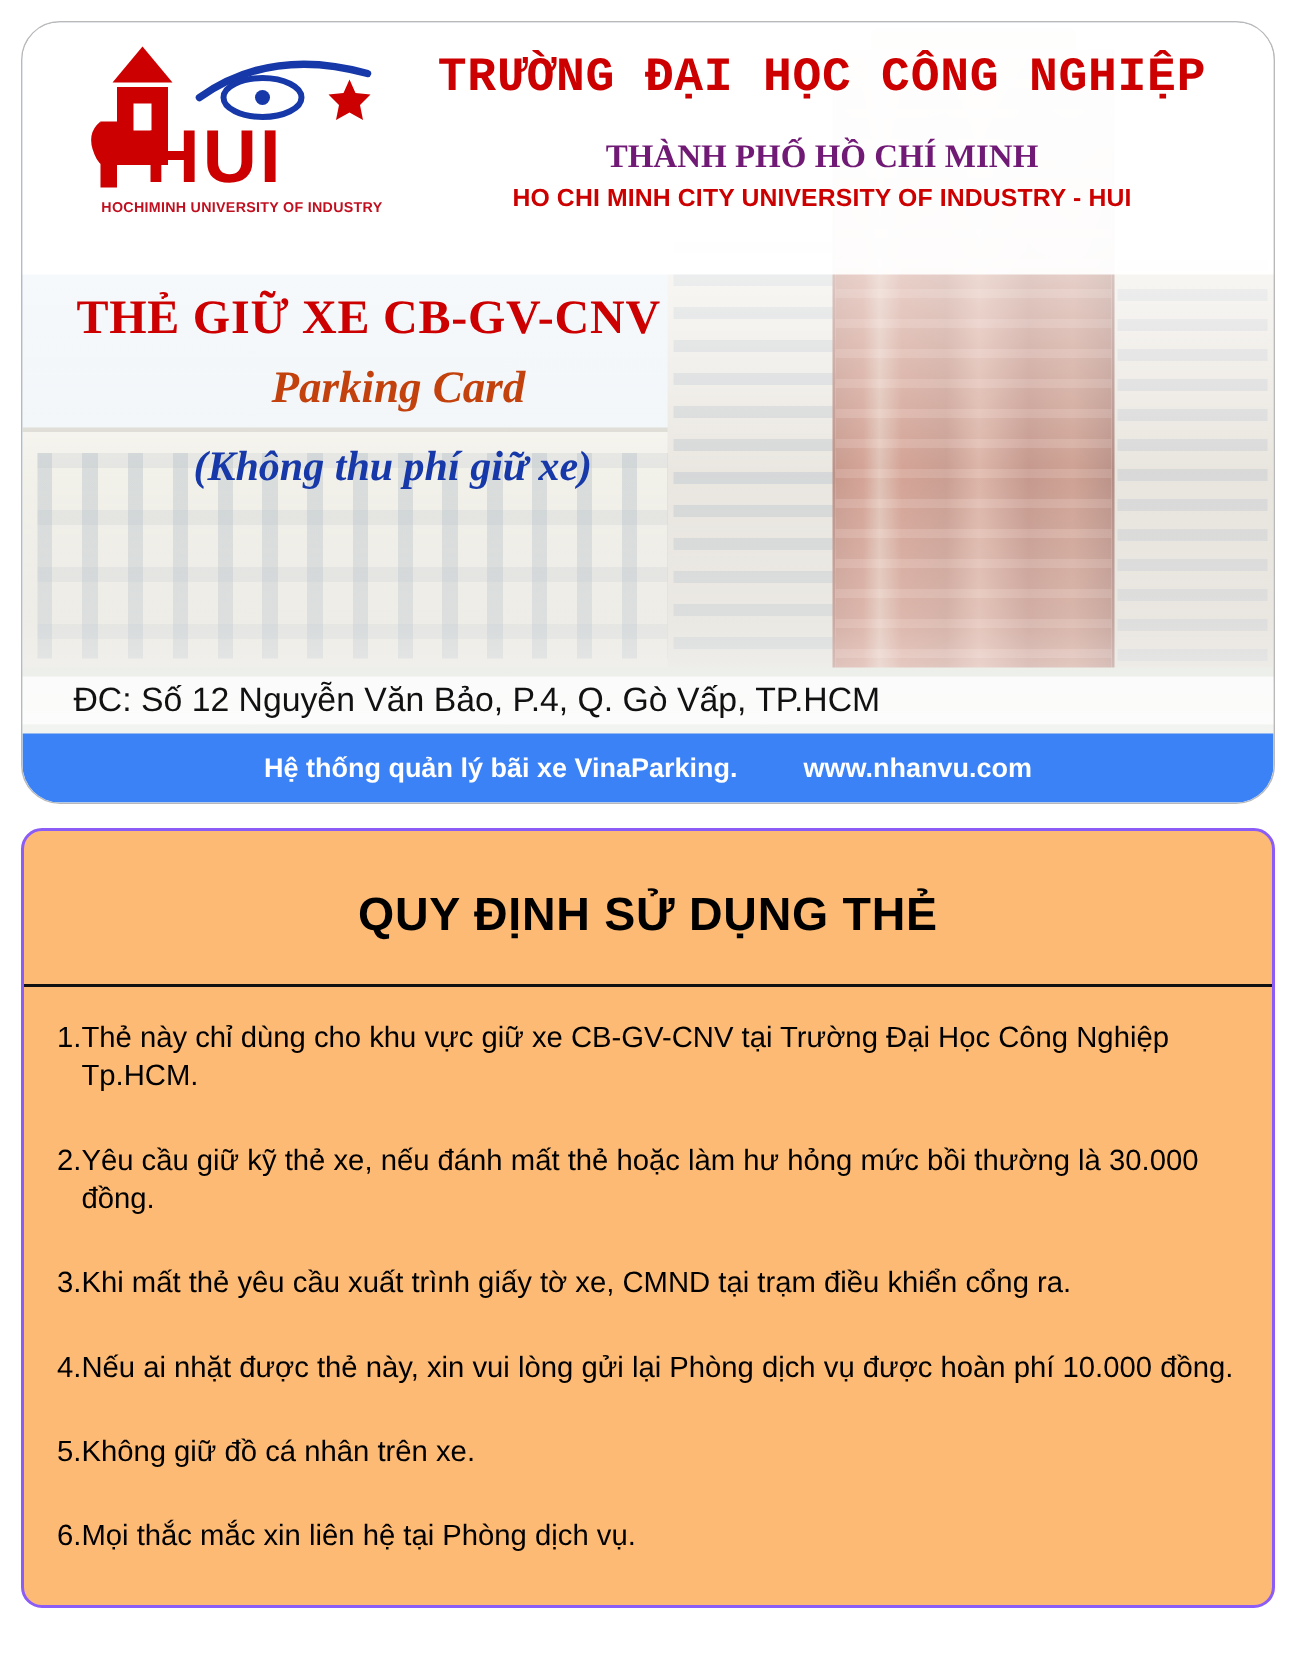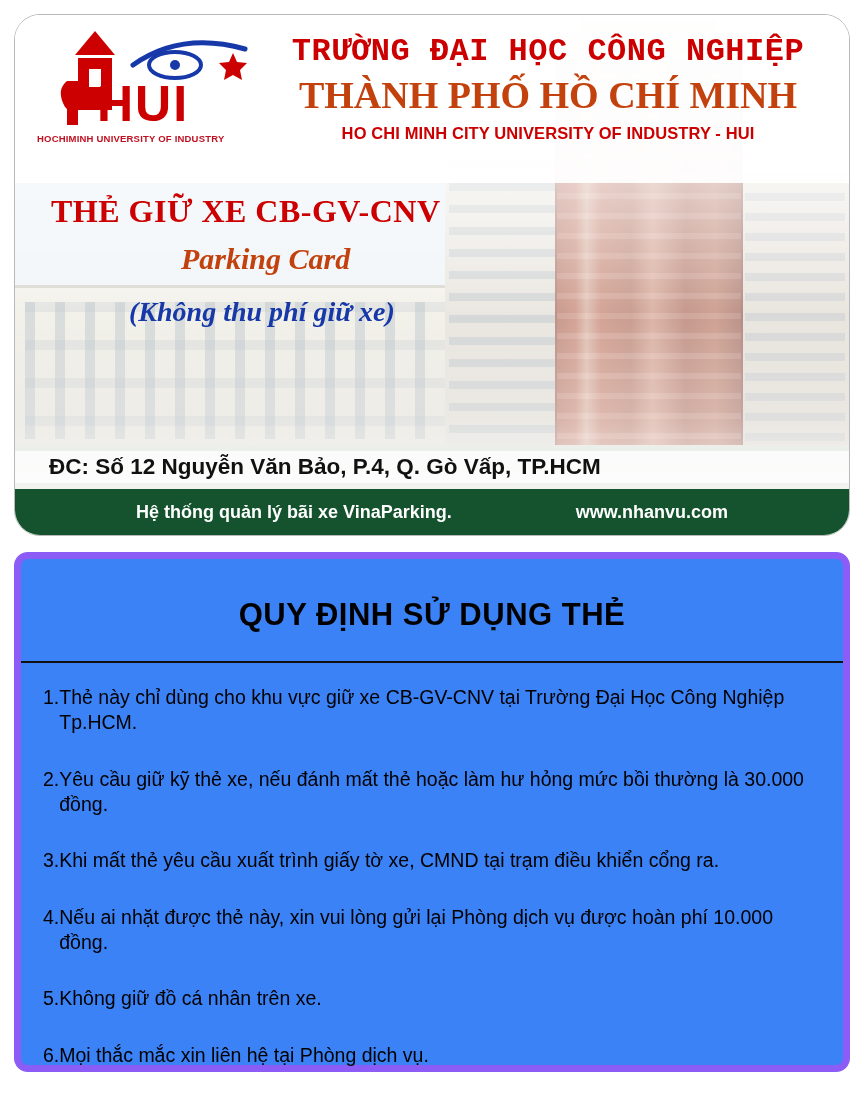--- a/index.html
+++ b/index.html
@@ -106,32 +106,32 @@
     position: absolute; left:0; top:0; width:100%; height:168px;
     background: rgba(255,255,255,0.93);
     display:flex; align-items:flex-start;
   }
   .logo-wrap {
     width: 250px; padding: 10px 0 0 22px; position:relative;
   }
   .logo-svg { display:block; }
   .logo-caption {
     font-size: 9.5px; color:#c01020; font-weight:bold; letter-spacing:.2px;
-    text-align:left; margin-top:-2px; width: 218px;
+    text-align:right; margin-top:-2px; width: 218px;
   }
   .head-texts {
     flex:1; text-align:center; padding-top: 18px; padding-right: 18px;
   }
   .h1 {
     color:#cc0000; font-weight:bold; font-size:32px;
     font-family:Liberation Mono, monospace; letter-spacing:.5px; line-height:1.18;
   }
   .h2 {
-    color:#c2410c; font-weight:bold; font-size:38px;
-    font-family:"Liberation Serif", serif; line-height:1.2; margin-top:2px;
+    color:#701a75; font-weight:bold; font-size:22px;
+    font-family:"Liberation Serif", serif; line-height:1.2; margin-top:20px;
   }
   .h3 {
     color:#cc0000; font-weight:bold; font-size:16.5px;
     font-family:"Liberation Sans", sans-serif; margin-top:6px; letter-spacing:.1px;
   }
 
   
   .title-block {
     position:absolute; left:0; top:178px; width:100%;
     padding-left: 36px;
@@ -149,41 +149,41 @@
     font-family:"Liberation Serif", serif; margin-top:20px; padding-left:78px;
   }
 
   
   .addr {
     position:absolute; left:0; bottom:52px; width:100%;
     padding: 0 18px 0 34px;
     background: rgba(255,255,255,0.72);
   }
   .addr div {
-    color:#111; font-size:22.5px; font-weight:bold; line-height:1.42;
+    color:#111; font-size:22.5px; font-weight:normal; line-height:1.42;
   }
   .addr .gap { display:inline-block; width:60px; }
 
   
   .bluebar {
     position:absolute; left:0; bottom:0; width:100%; height:46px;
-    background:#14532d;
+    background:#3b82f6;
     display:flex; align-items:center; justify-content:center;
-    color:#ffffff; font-size:18px; font-weight:bold;gap:40px;
+    color:#ffffff; font-size:18px; font-weight:bold;
   }
   .bluebar .sep { display:inline-block; width:44px; }
 
   
   .rules {
     margin-top: 16px;
     width: 836px;
     height: 520px;
-    border: 7px solid #8b5cf6;
+    border: 2px solid #8b5cf6;
     border-radius: 14px;
-    background:#3b82f6;
+    background:#fdba74;
     position: relative;
   }
   .rules-title {
     text-align:center;
     font-size: 31px; font-weight:bold; color:#000;
     padding: 38px 0 28px 0;
     letter-spacing: .5px;
   }
   .rules-divider { height:2px; background:#111; width:100%; }
   .rules-list { padding: 22px 22px 0 22px; }

